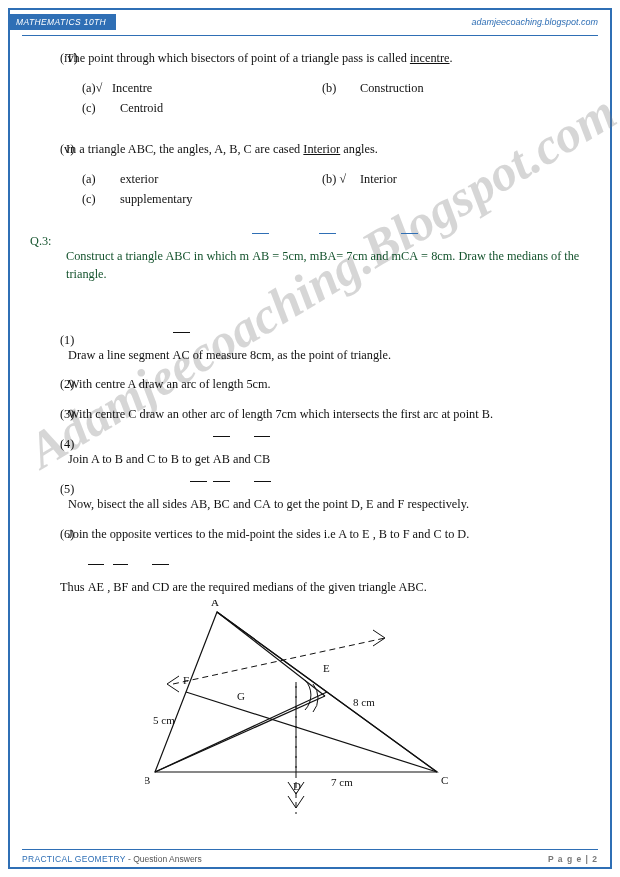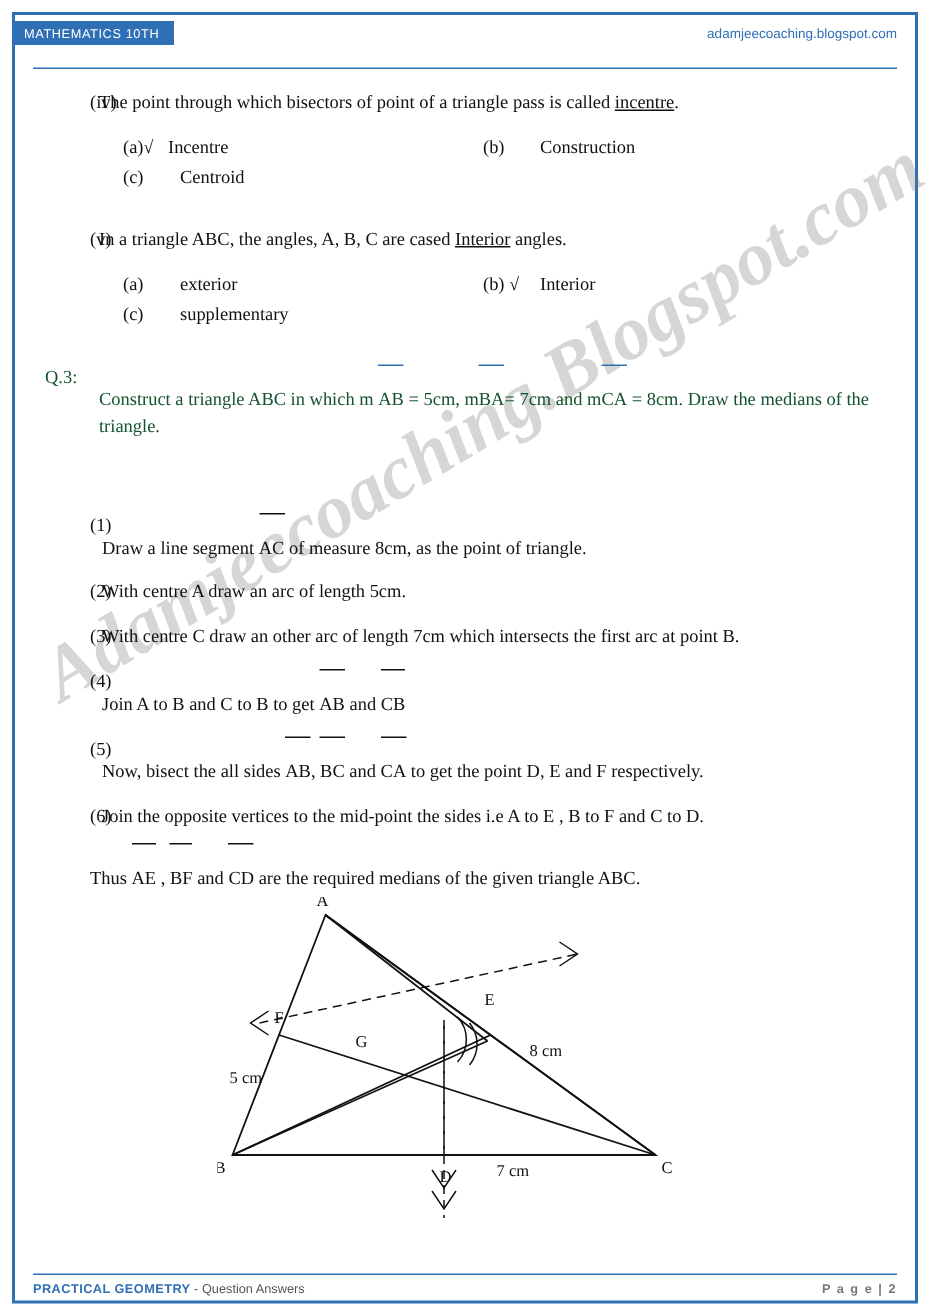--- a/index.html
+++ b/index.html
@@ -39,21 +39,22 @@
   }
 
   
   .hdr {
     display: flex;
     align-items: center;
     justify-content: space-between;
     height: 22px;
     margin-top: 3px;
     border-bottom: 1px solid #2f6fb5;
-    padding-bottom: 12px;
+    padding-bottom: 2px;
+    font-style: italic;
   }
   .hdr-left {
     background: #2f6fb5;
     color: #ffffff;
     font-family: "Liberation Sans", sans-serif;
     font-size: 8.5px;
     letter-spacing: .4px;
     padding: 3px 10px 3px 8px;
     text-transform: uppercase;
     margin-left: -14px;
@@ -73,21 +74,21 @@
     display: flex;
     align-items: center;
     justify-content: space-between;
     border-top: 1px solid #2f6fb5;
     padding-top: 4px;
     font-family: "Liberation Sans", sans-serif;
     font-size: 8.5px;
   }
   .ftr-left .ft-strong {
     color: #2f6fb5;
-    font-weight: bold;
+    font-weight: normal;
     letter-spacing: .3px;
   }
   .ftr-left .ft-rest {
     color: #555555;
   }
   .ftr-right {
     color: #777777;
     letter-spacing: 1px;
     font-weight: bold;
   }
@@ -168,21 +169,21 @@
   .q3-txt {
     flex: 1 1 auto;
     padding-right: 12px;
   }
   .q3-txt .ob { border-top-color: #2f6fb5; }
 
   .steps .row .lbl { padding-left: 38px; width: 46px; }
 
   .thus {
     padding-left: 38px;
-    margin-top: 8px;
+    margin-top: 20px;
   }
 
   
   .wm {
     position: absolute;
     z-index: 2;
     left: 0;
     top: 0;
     width: 620px;
     height: 877px;

